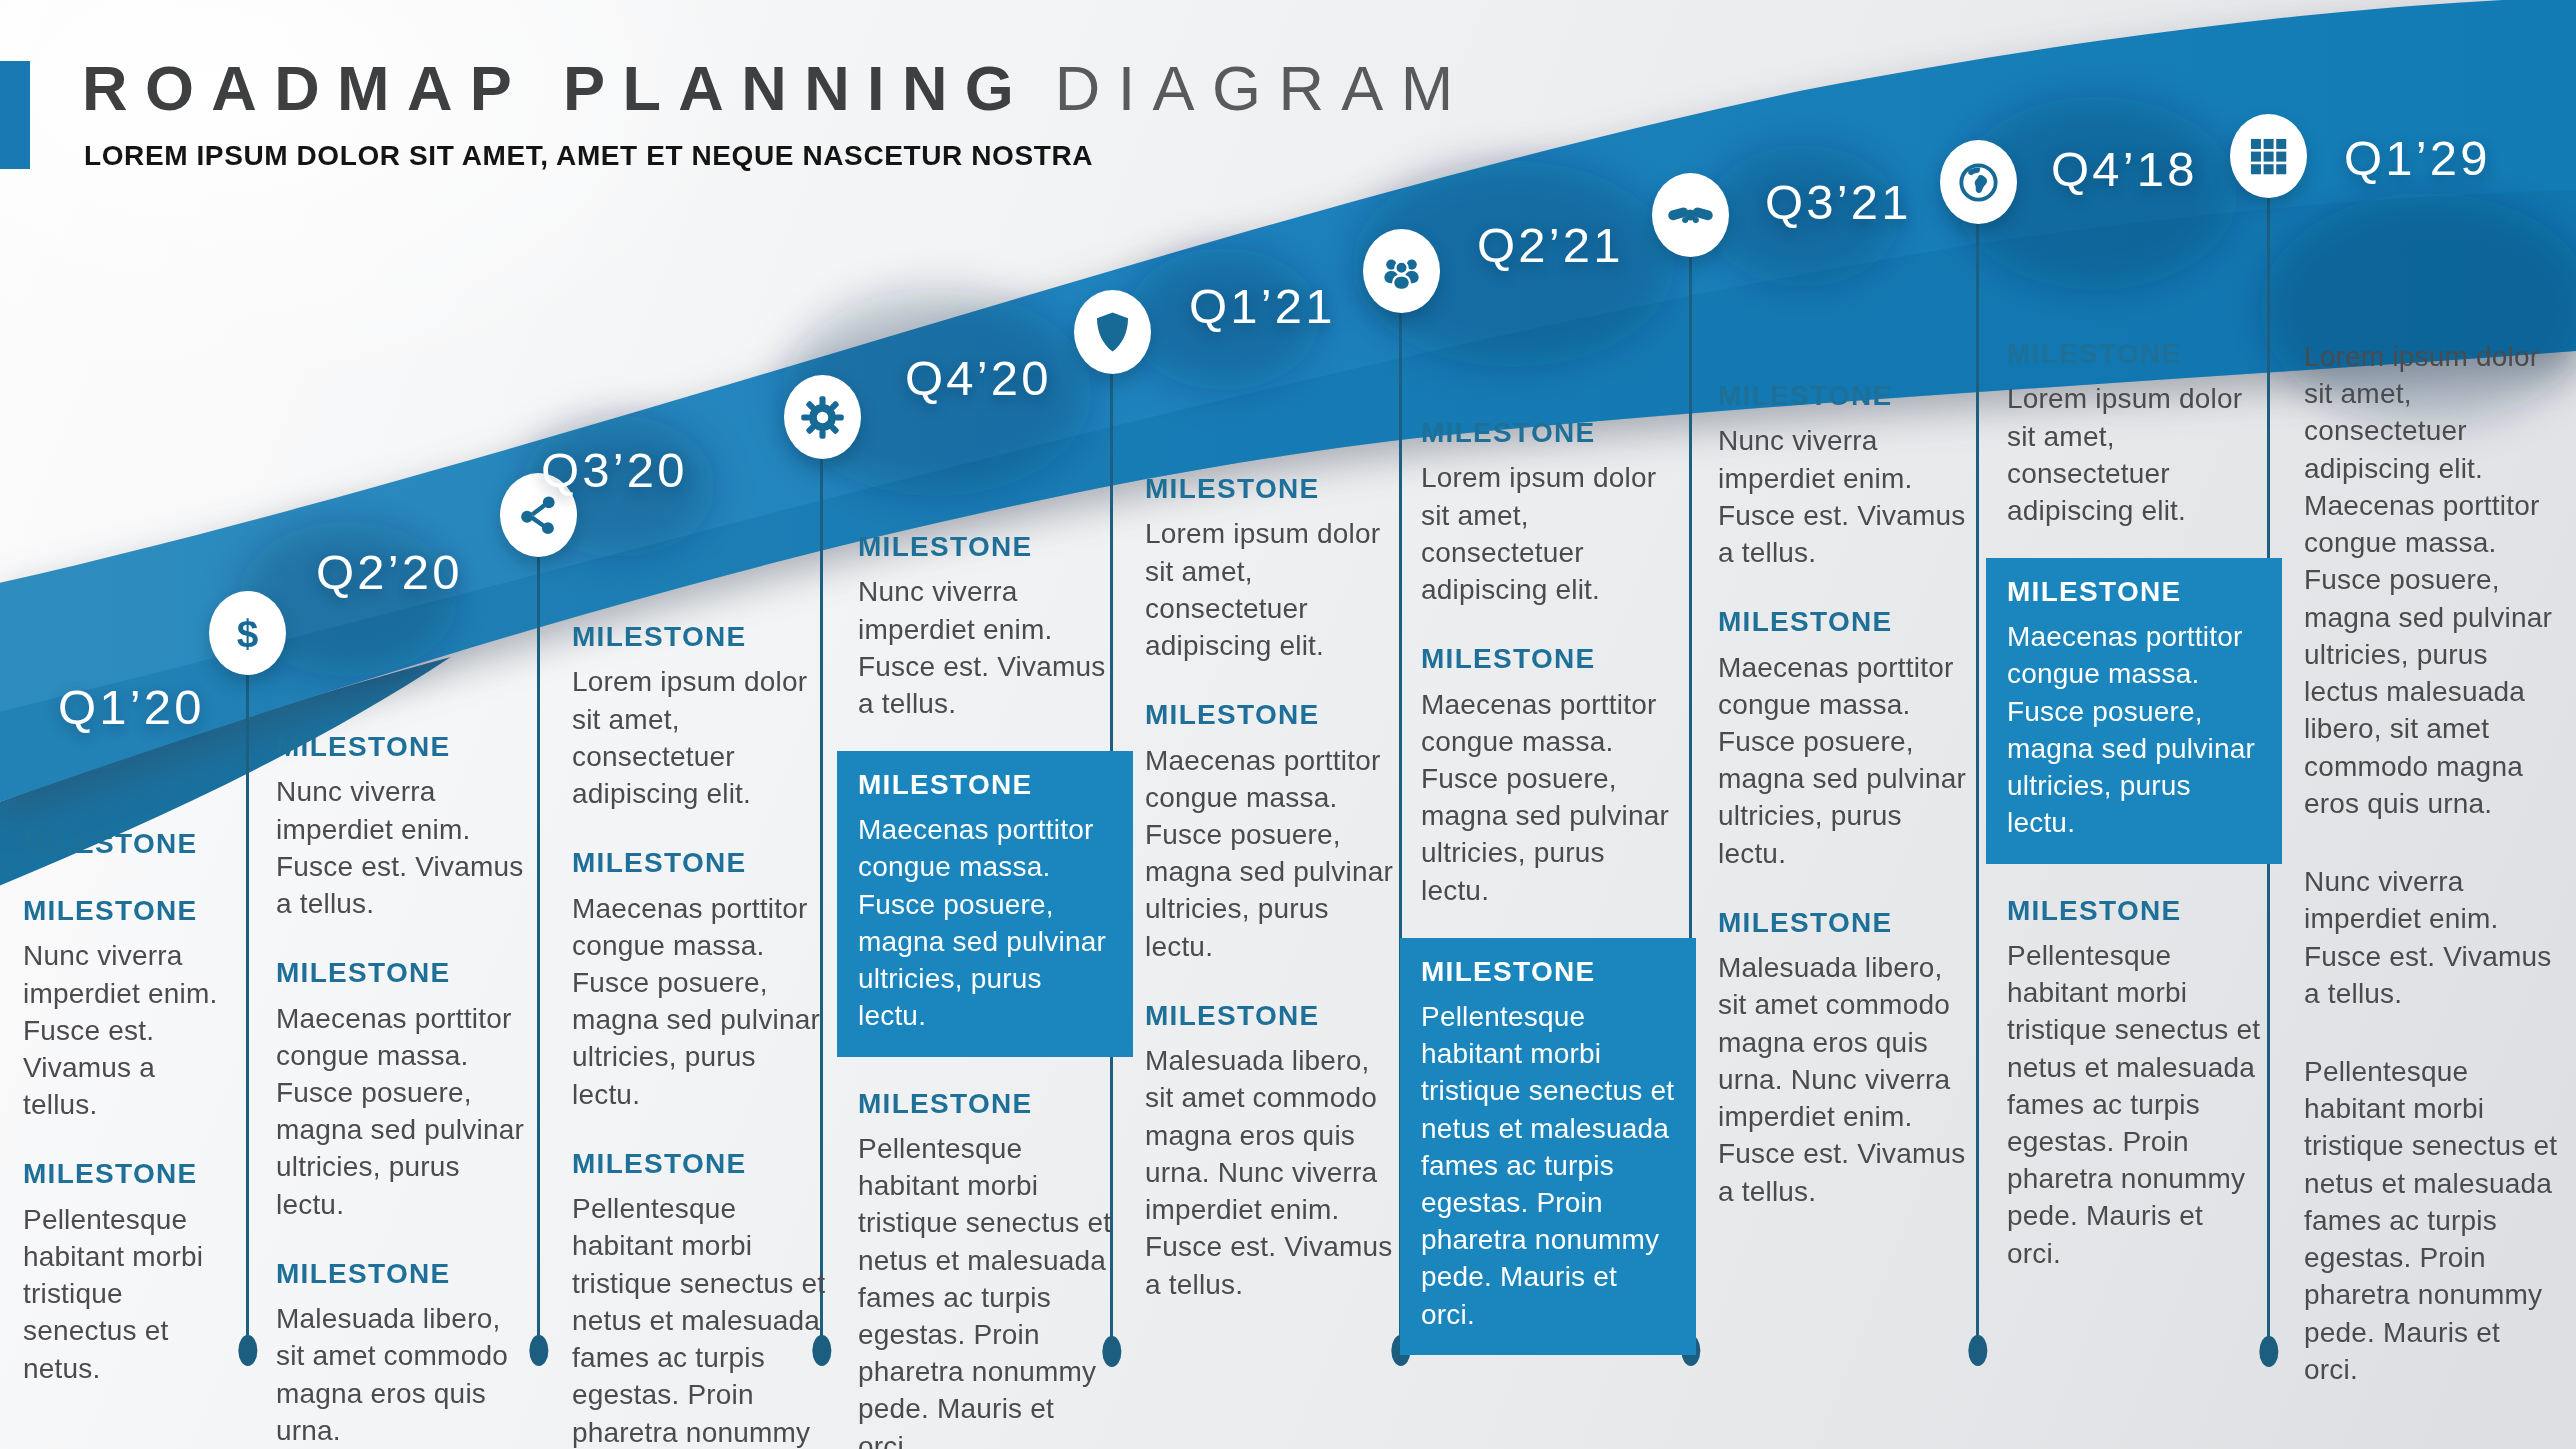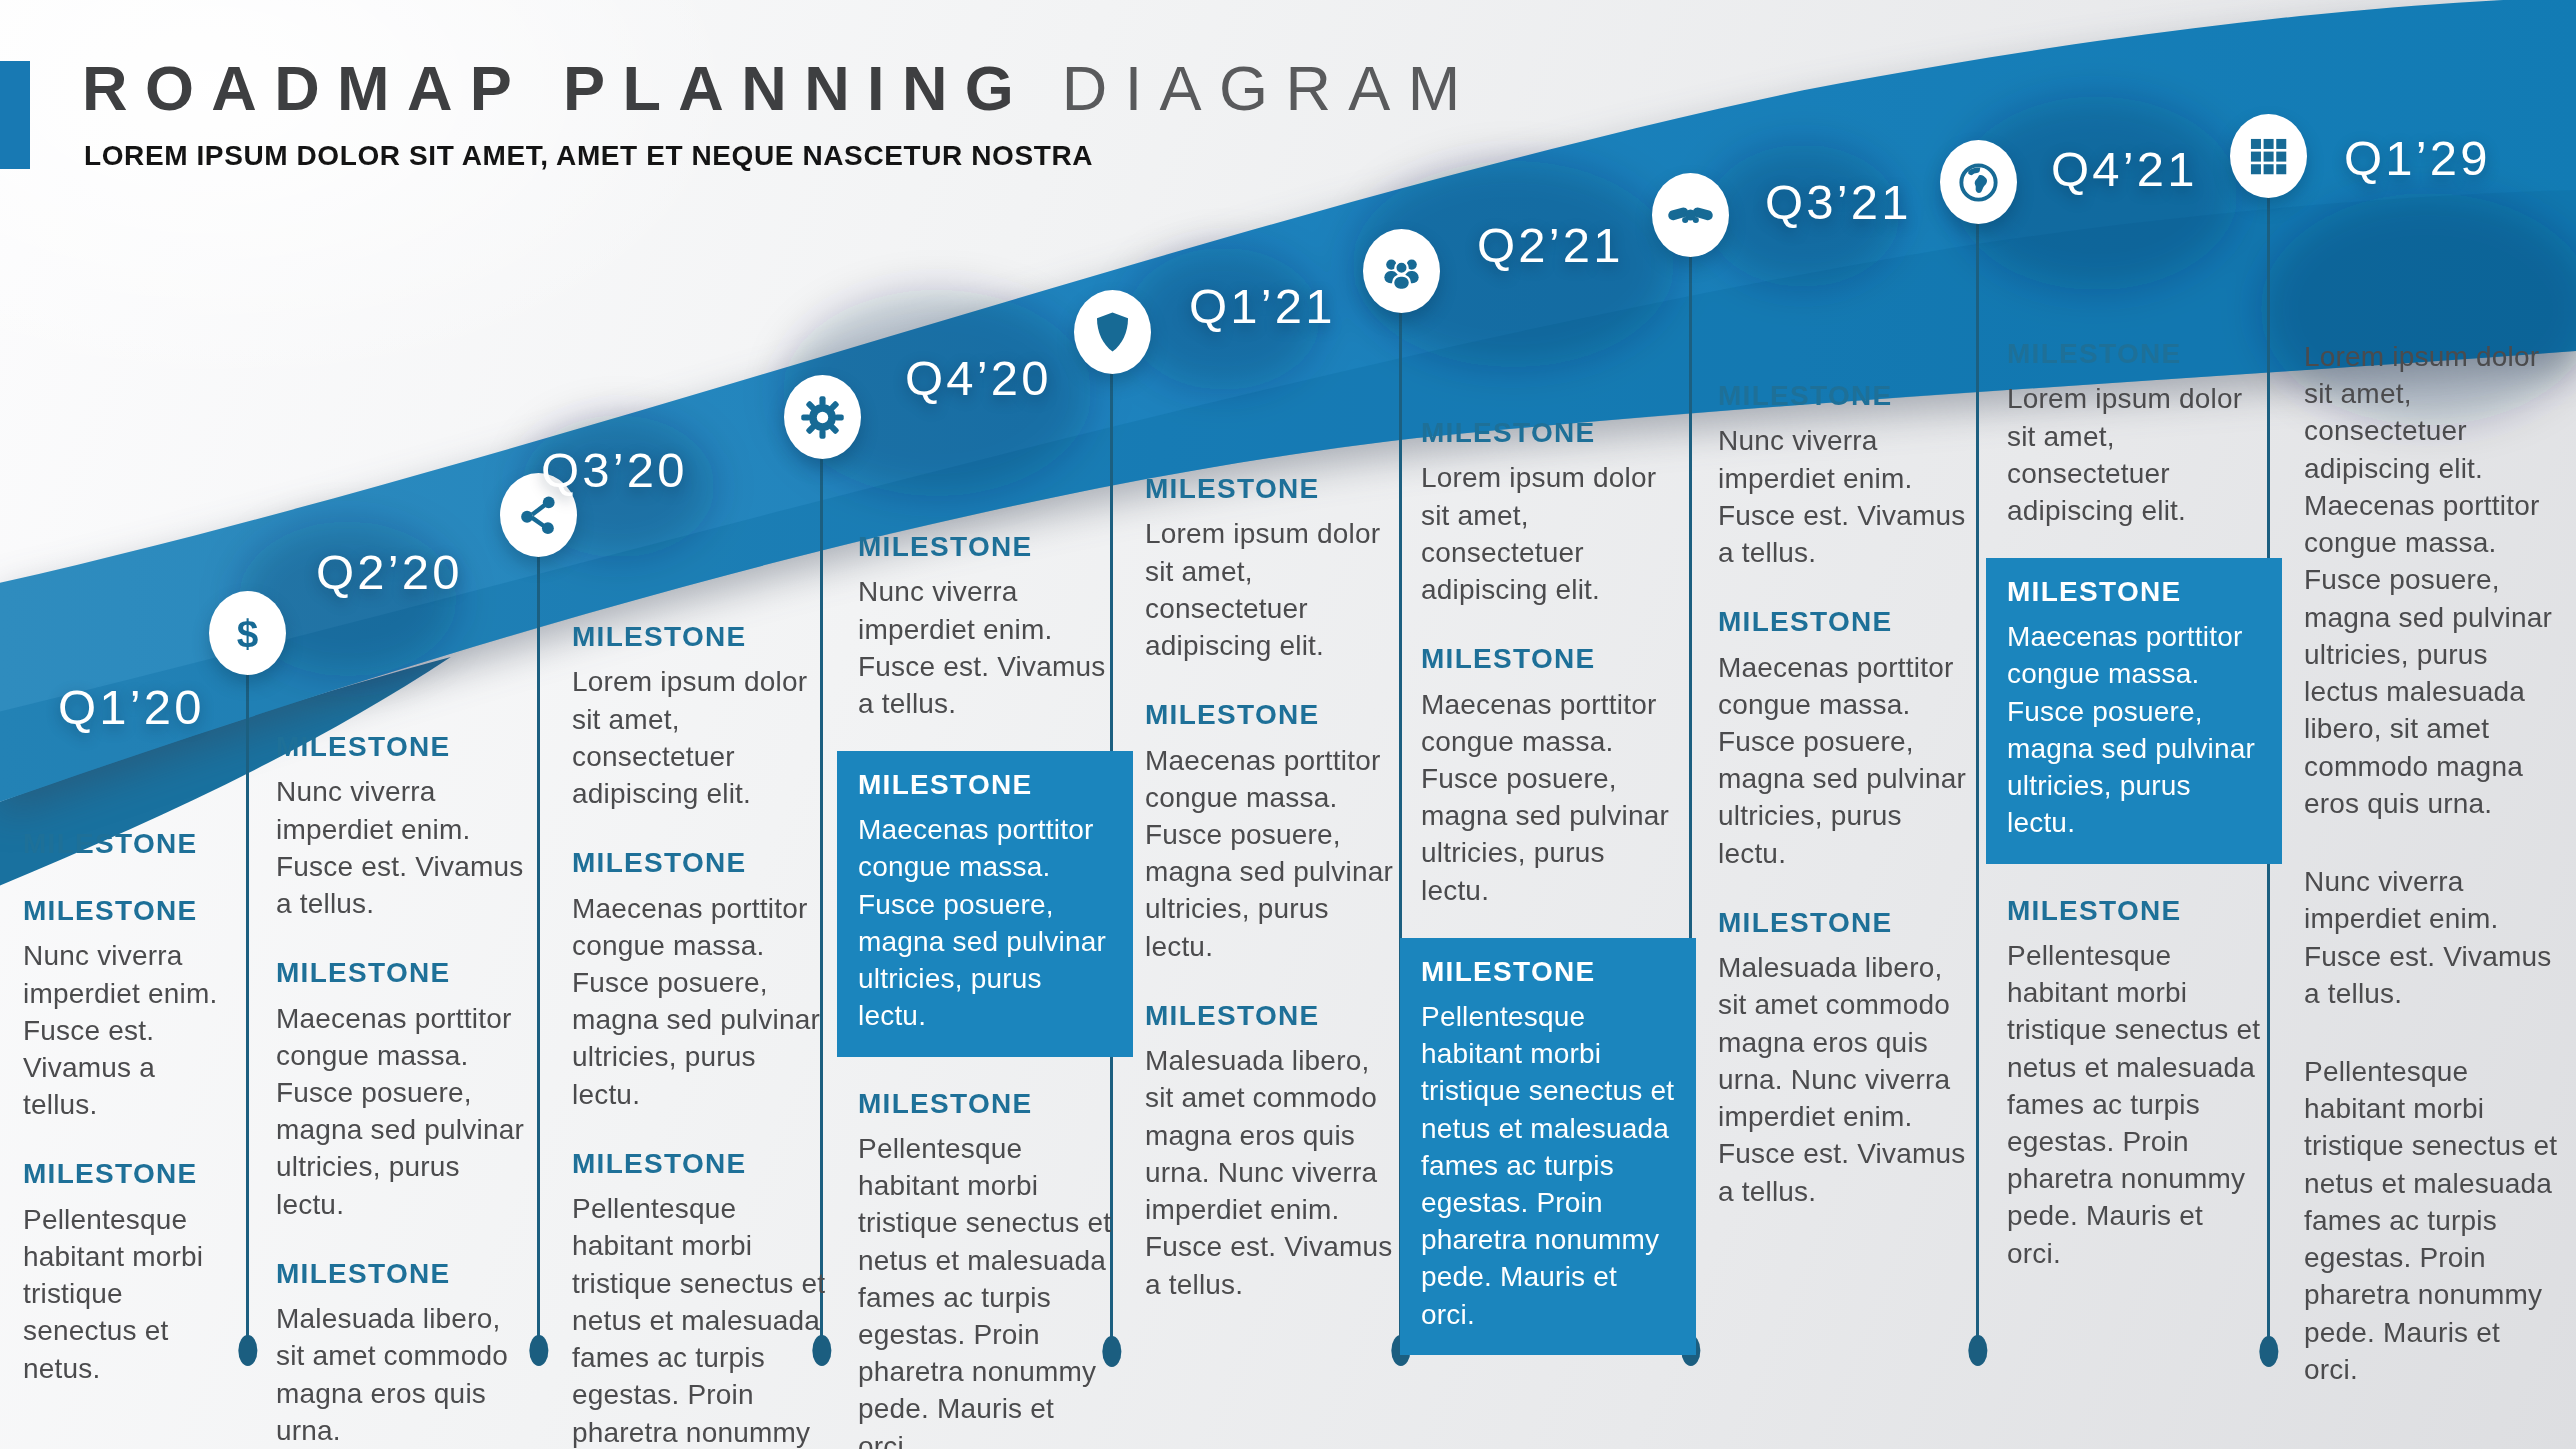--- a/index.html
+++ b/index.html
@@ -6,21 +6,21 @@
   body{font-family:"Liberation Sans", sans-serif;}
   #stage{position:relative;width:2576px;height:1449px;overflow:hidden;
     background:linear-gradient(112deg,#fcfcfd 0%,#f2f3f4 35%,#e8e9eb 70%,#dddee1 100%);}
   #stage::before{content:'';position:absolute;inset:0;
     background:radial-gradient(902px 515px at 8% 6%, rgba(255,255,255,.95), rgba(255,255,255,0) 60%);
     pointer-events:none;}
   
   .accent-square{position:absolute;left:0;top:61px;width:30px;height:108px;background:#1879b3;}
   .title{position:absolute;left:82px;top:57px;font-size:63px;line-height:1;white-space:nowrap;}
   .title .t1{font-weight:700;color:#3e3f41;letter-spacing:17.4px;}
-  .title .t2{font-weight:400;color:#595a5c;letter-spacing:17.4px;margin-left:13px;}
+  .title .t2{font-weight:400;color:#595a5c;letter-spacing:17.4px;margin-left:6px;}
   .subtitle{position:absolute;left:84px;top:140px;font-size:28px;font-weight:600;
     color:#141414;letter-spacing:0.6px;white-space:nowrap;}
   
   #ribbon{position:absolute;left:0;top:0;z-index:1;}
   .band-main{filter:drop-shadow(0 24px 30px rgba(55,65,85,.38));}
   
   .qlabel{position:absolute;z-index:4;color:#ffffff;font-size:49px;font-weight:400;
     letter-spacing:3.2px;text-shadow:0 3.9px 14px rgba(0,25,50,.35);white-space:nowrap;}
   
   .icon-circle{position:absolute;z-index:4;width:77px;height:84px;border-radius:50%;
@@ -289,21 +289,21 @@
       <div class="vline q7"></div>
       <div class="icon-circle q7">
         <svg viewBox="0 0 24 24">
           <circle cx="12" cy="12" r="8.4" fill="none" stroke="#176a95" stroke-width="1.9"></circle>
           <g fill="#176a95">
             <path d="M7 6.4 C8.6 4.9 11.2 4.3 13 4.8 C12.4 5.6 13.1 6.5 12 7.1 C11 7.6 10 7.2 9.4 8 C8.9 8.7 7.8 8.4 7 7.7 Z"></path>
             <path d="M12.6 8.3 C13.8 8.1 15 8.9 15.8 10 C16.6 11.1 16 12.6 14.9 13.6 C14 14.4 14.1 15.7 13.3 16.6 C12.6 17.4 11.3 17.3 10.8 16.2 C10.3 15.1 11 14.1 10.4 13.2 C9.8 12.3 10.3 11 11.1 10.3 C11.7 9.8 12 8.4 12.6 8.3 Z"></path>
           </g>
         </svg>
       </div>
-      <div class="qlabel q7">Q4’21</div>
+      <div class="qlabel q7">Q4’18</div>
       <div class="col q7">
         <div class="entry">
           <h4 class="mi-head">MILESTONE</h4>
           <p class="mi-text">Lorem ipsum dolor sit amet, consectetuer adipiscing elit.</p>
         </div>
         <div class="entry highlight">
           <h4 class="mi-head">MILESTONE</h4>
           <p class="mi-text">Maecenas porttitor congue massa. Fusce posuere, magna sed pulvinar ultricies, purus lectu.</p>
         </div>
         <div class="entry">

